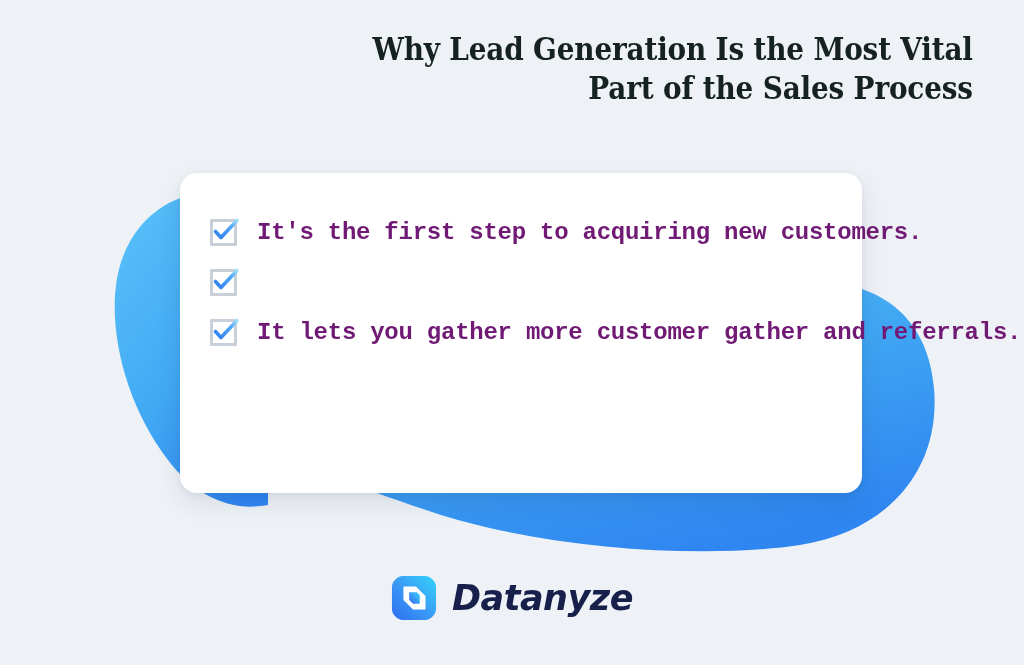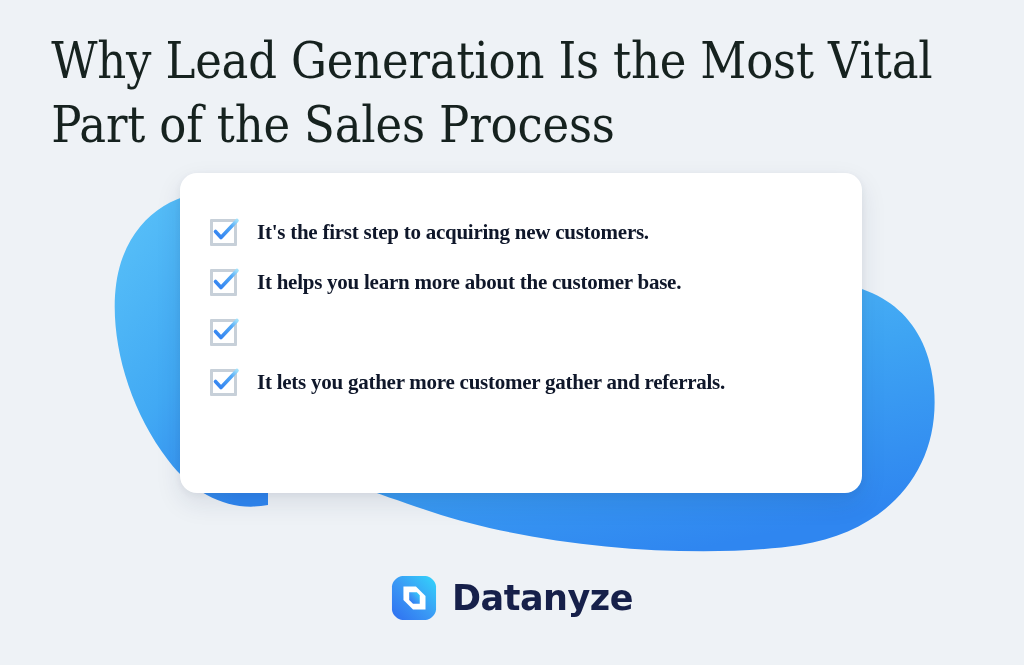--- a/index.html
+++ b/index.html
@@ -12,24 +12,24 @@
   .stage {
     position:relative;
     width:1024px; height:665px;
     background:#eef2f6;
   }
 
   
   .title {
     position:absolute;
     left:0; right:0; top:30px;
-    text-align:left;
+    text-align:right;
     font-family:"DejaVu Serif", serif;
-    font-weight:400;
-    font-size:50px;
+    font-weight:700;
+    font-size:31px;
     line-height:1.27;
     letter-spacing:-0.2px;
     color:#16221f;
     -webkit-font-smoothing:antialiased;
   }
   .title .tl { display:block; transform:scaleX(0.90); }
 
   
   .blobs {
     position:absolute;
@@ -62,24 +62,24 @@
     margin-right:20px;
   }
   .cbox .frame {
     position:absolute; inset:0;
     border:3px solid #c7d0d9;
     background:#ffffff;
     border-radius:1px;
   }
   .cbox svg { position:absolute; left:-2px; top:-4px; }
   .row-label {
-    font-family:Liberation Serif, serif;
+    font-family:Liberation Mono, monospace;
     font-weight:700;
-    font-size:21px;
-    color:#0f172a;
+    font-size:24px;
+    color:#701a75;
     letter-spacing:-0.25px;
     white-space:nowrap;
     -webkit-font-smoothing:antialiased;
   }
 
   
   .logo {
     position:absolute;
     left:0; right:0; top:575px;
     display:flex;
@@ -87,20 +87,21 @@
     justify-content:center;
     gap:15px;
   }
   .logo-mark { width:46px; height:46px; display:block; }
   .logo-word {
     font-family:"DejaVu Sans", sans-serif;
     font-weight:700;
     font-size:35px;
     letter-spacing:-0.5px;
     color:#16204a;
+    font-style:italic;
     -webkit-font-smoothing:antialiased;
   }
 </style>
 </head>
 <body>
 
 <div class="stage">
 
   <div class="title">
     <span class="tl">Why Lead Generation Is the Most Vital</span>
@@ -147,29 +148,20 @@
                   <stop offset="0.7" stop-color="#53a9f6"></stop>
                   <stop offset="1" stop-color="#9fe0fc"></stop>
             </linearGradient>
               </defs>
             <path d="M7.5,16.5 L13,22.5 L29,5.5" fill="none" stroke="url(#ck1)" stroke-width="3.6" stroke-linecap="round" stroke-linejoin="round"></path>
           </svg>
         </span>
         <span class="row-label">It's the first step to acquiring new customers.</span>
       </li>
 
-      <li class="row">
-        <span class="cbox">
-          <span class="frame"></span>
-          <svg width="33" height="33" viewBox="0 0 33 33">
-            <path d="M7.5,16.5 L13,22.5 L29,5.5" fill="none" stroke="url(#ck1)" stroke-width="3.6" stroke-linecap="round" stroke-linejoin="round"></path>
-          </svg>
-        </span>
-        <span class="row-label">It helps you learn more about the customer base.</span>
-      </li>
 
       <li class="row">
         <span class="cbox">
           <span class="frame"></span>
           <svg width="33" height="33" viewBox="0 0 33 33">
             <path d="M7.5,16.5 L13,22.5 L29,5.5" fill="none" stroke="url(#ck1)" stroke-width="3.6" stroke-linecap="round" stroke-linejoin="round"></path>
           </svg>
         </span>
       </li>
 

